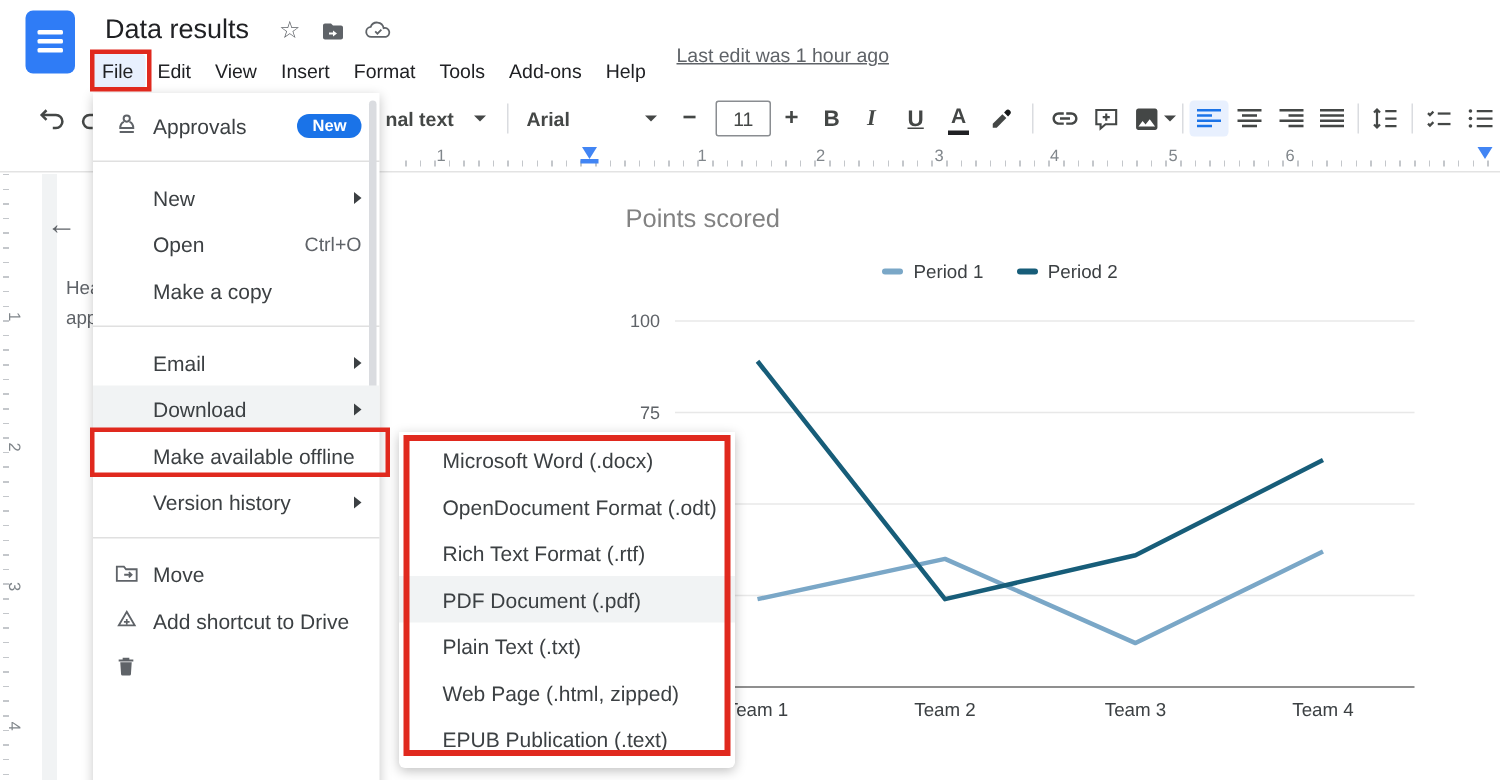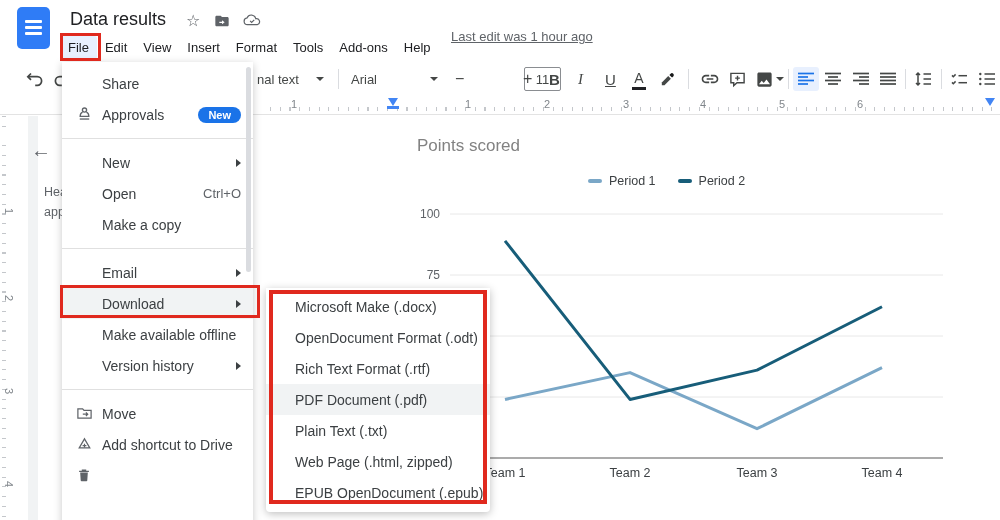--- a/index.html
+++ b/index.html
@@ -12,26 +12,26 @@
   .docs-logo .bar { position:absolute; left:8px; width:17px; height:3px; background:#fff; border-radius:1px; }
   .doc-title { position:absolute; left:70px; top:9px; font-size:18px; color:#202124; }
   .title-icon { position:absolute; top:13px; color:#5f6368; font-size:16px; line-height:16px; }
   .menu-bar { position:absolute; left:60px; top:34px; display:flex; align-items:center; height:26px; }
   .menu-item { font-size:13px; color:#202124; padding:4px 8px; border-radius:3px; cursor:default; }
   .menu-item.active { background:#e8f0fe; }
   .last-edit { position:absolute; left:451px; top:29px; font-size:13px; color:#5f6368; text-decoration:underline; }
 
   
   .toolbar { position:absolute; left:0; top:62px; width:1000px; height:33px; z-index:2; }
-  .tb { position:absolute; top:5px; display:flex; align-items:center; justify-content:center; height:24px; color:#444746; }
+  .tb { position:absolute; top:5px; display:flex; align-items:center; justify-content:center; height:24px; color:#444746;font-weight:bold; }
   .tb svg { display:block; }
   .tb-divider { position:absolute; top:7px; width:1px; height:20px; background:#dadce0; }
   .tb-label { font-size:13px; color:#444746; }
   .caret { width:0; height:0; border-left:4px solid transparent; border-right:4px solid transparent; border-top:4px solid #444746; }
-  .size-box { position:absolute; left:477px; top:5px; width:37px; height:24px; border:1px solid #8a8d91; border-radius:2px; display:flex; align-items:center; justify-content:center; font-size:13px; color:#444746;margin-left:47px; }
+  .size-box { position:absolute; left:477px; top:5px; width:37px; height:24px; border:1px solid #8a8d91; border-radius:2px; display:flex; align-items:center; justify-content:center; font-size:13px; color:#444746; }
   .tb-letter { font-size:15px; color:#444746; }
   .active-btn { background:#e8f0fe; border-radius:3px; width:26px; }
 
   
   .hruler { position:absolute; left:0; top:96px; width:1000px; height:19px; background:#fff; border-bottom:1px solid #e3e3e3; z-index:2; }
   .hruler .ticks { position:absolute; left:270px; top:11px; width:726px; height:4px;
       background:repeating-linear-gradient(90deg,#c4c7cb 0 1px,transparent 1px 9.75px); }
   .ruler-num { position:absolute; top:2px; font-size:11px; color:#80868b; }
   .indent-marker { position:absolute; top:2px; width:0; height:0; border-left:5px solid transparent; border-right:5px solid transparent; border-top:8px solid #4285f4; }
   .indent-bar { position:absolute; top:10px; width:12px; height:3px; background:#4285f4; }
@@ -288,24 +288,20 @@
       <text x="95" y="277" text-anchor="middle" fill="#3c4043" font-size="12.5" font-family="'Liberation Sans', sans-serif">Team 1</text>
       <text x="220" y="277" text-anchor="middle" fill="#3c4043" font-size="12.5" font-family="'Liberation Sans', sans-serif">Team 2</text>
       <text x="347" y="277" text-anchor="middle" fill="#3c4043" font-size="12.5" font-family="'Liberation Sans', sans-serif">Team 3</text>
       <text x="472" y="277" text-anchor="middle" fill="#3c4043" font-size="12.5" font-family="'Liberation Sans', sans-serif">Team 4</text>
       <polyline points="95,199.44 220,172.60000000000002 347,228.72 472,167.72" fill="none" stroke="#7aa7c7" stroke-width="3" stroke-linejoin="round"></polyline>
       <polyline points="95,40.84 220,199.44 347,170.16 472,106.72" fill="none" stroke="#175d79" stroke-width="3" stroke-linejoin="round"></polyline>
     </svg>
 
   <div class="file-menu" id="file-menu">
     <div class="fm-scrollbar"></div>
-  <div class="fm-row">
-        <span class="fm-icon"></span>
-        <span class="fm-label">Share</span>
-      </div>
       <div class="fm-row">
         <span class="fm-icon">
           <svg width="17" height="17" viewBox="0 0 18 18" fill="none" stroke="#5f6368" stroke-width="1.4">
             <circle cx="9" cy="4.3" r="2.2"></circle>
             <path d="M7 6.6c-2.4 1-2.6 2.6-2.6 4.4h9.2c0-1.8-.2-3.4-2.6-4.4"></path>
             <path d="M4 13.8h10"></path>
           </svg>
         </span>
         <span class="fm-label">Approvals</span>
         <span class="fm-badge">New</span>
@@ -369,25 +365,25 @@
           <svg width="16" height="17" viewBox="0 0 18 18">
             <path d="M4.7 5.6h8.6l-.6 9a1 1 0 0 1-1 .9H6.3a1 1 0 0 1-1-.9z" fill="#5f6368"></path>
             <path d="M3.5 4.3h11M7.2 4.3V3h3.6v1.3" fill="none" stroke="#5f6368" stroke-width="1.4"></path>
           </svg>
         </span>
       </div>
     </div>
 
   <div class="submenu" id="download-submenu">
     <div class="submenu-redbox"></div>
-  <div class="sm-row">Microsoft Make (.docx)</div>
+  <div class="sm-row">Microsoft Word (.docx)</div>
       <div class="sm-row">OpenDocument Format (.odt)</div>
       <div class="sm-row">Rich Text Format (.rtf)</div>
       <div class="sm-row highlight">PDF Document (.pdf)</div>
       <div class="sm-row">Plain Text (.txt)</div>
       <div class="sm-row">Web Page (.html, zipped)</div>
-      <div class="sm-row">EPUB OpenDocument (.epub)</div>
+      <div class="sm-row">EPUB Publication (.text)</div>
     </div>
 
   <div class="redbox redbox-file"></div>
   <div class="redbox redbox-download"></div>
 
 </div>
 
 </body></html>

